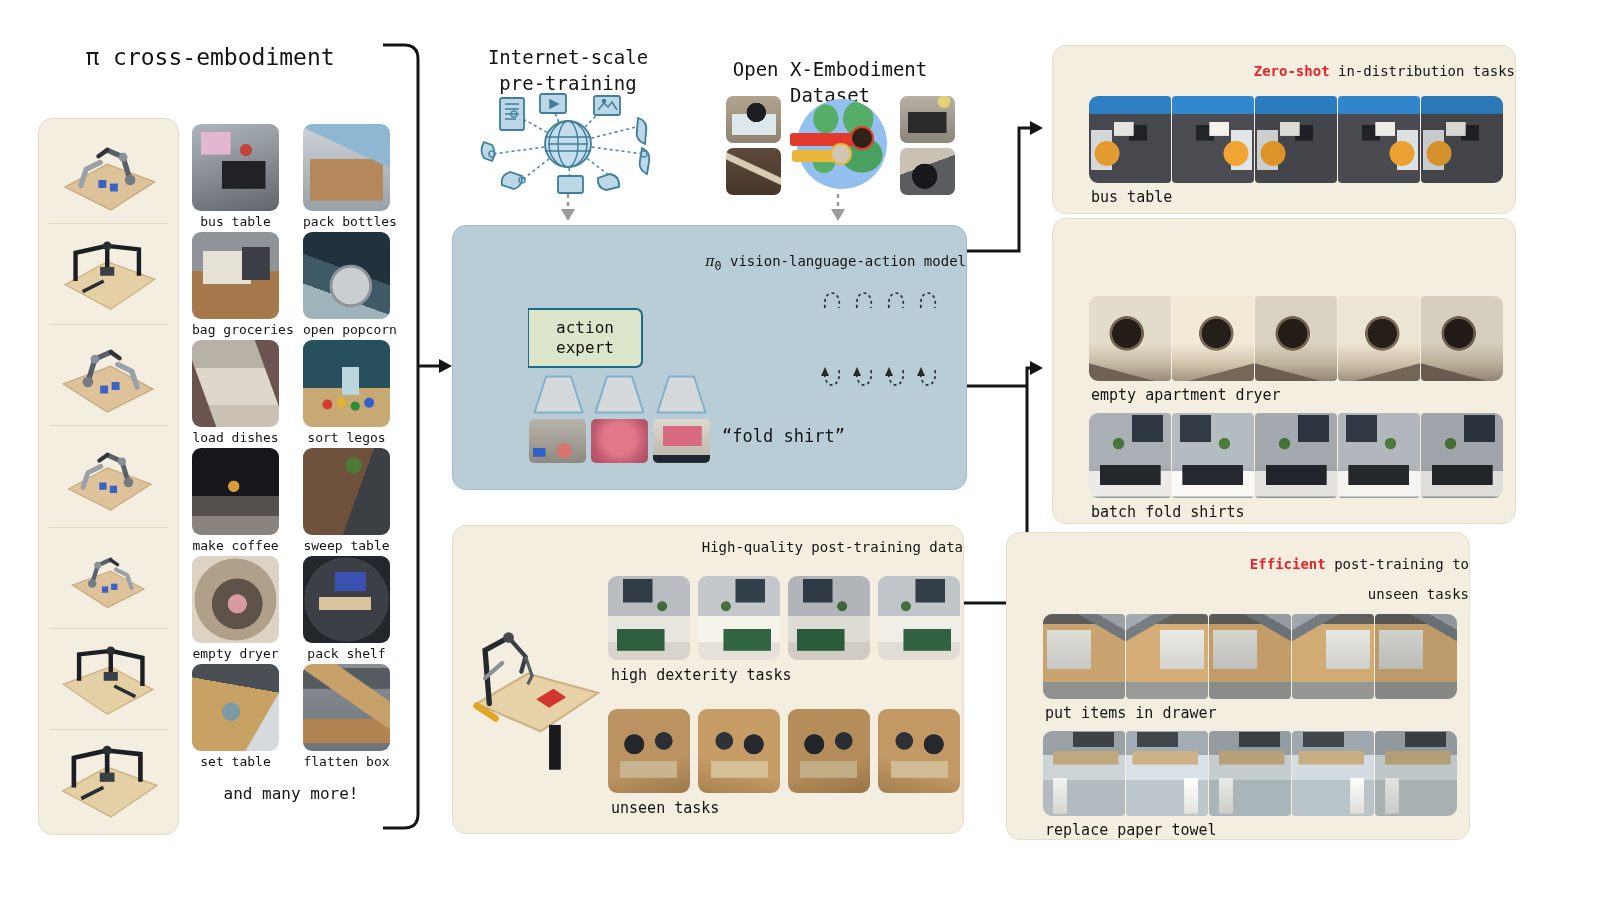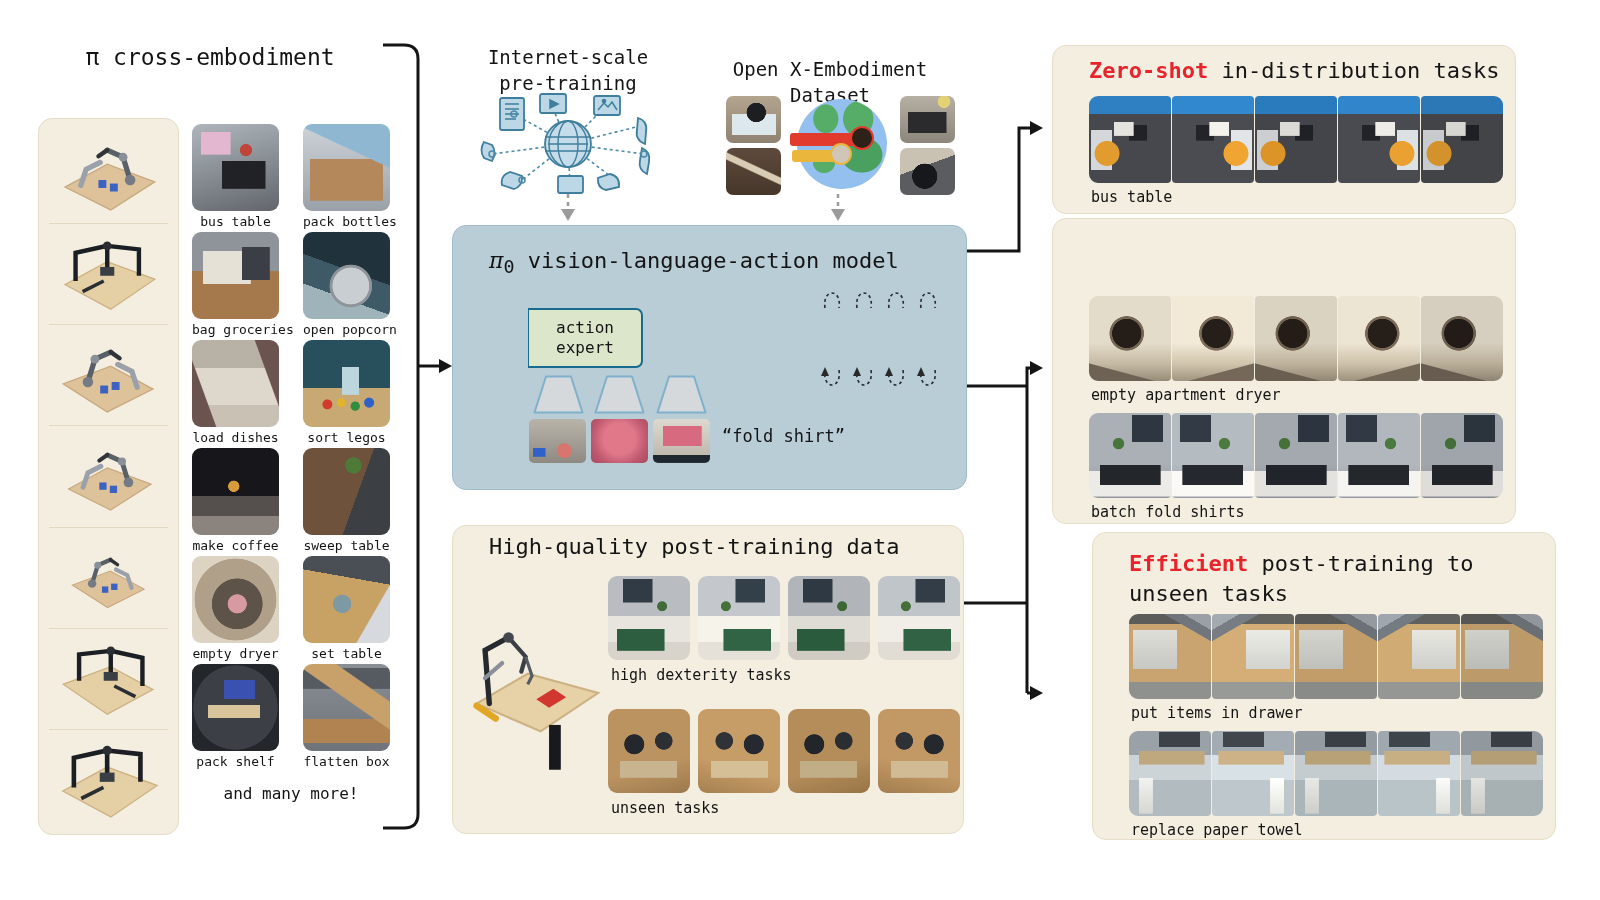--- a/index.html
+++ b/index.html
@@ -4,21 +4,21 @@
 <style>
   html,body{margin:0;padding:0;background:#ffffff;}
   .canvas{position:relative;width:1600px;height:880px;background:#ffffff;overflow:hidden;
           font-family:"DejaVu Sans Mono","Liberation Mono",monospace;color:#141414;}
   .abs{position:absolute;}
   
   .cream{background:#f3eee0;border:1px solid #e5ddc7;border-radius:14px;}
   .model-box{background:#b9cdd7;border:1.5px solid #a0bcc9;border-radius:14px;}
   
   .ttl-main{font-size:23px;line-height:31px;text-align:center;}
-  .ttl-sec{font-size:22px;line-height:30px;text-align:left;margin-left:36px;}
+  .ttl-sec{font-size:14px;line-height:30px;text-align:right;}
   .ttl-sm{font-size:19px;line-height:26px;text-align:center;}
   .cap{font-size:15px;}
   .grid-cap{font-size:13px;text-align:center;white-space:nowrap;margin-top:3px;}
   .red{color:#e8232b;font-weight:bold;}
   .note{font-size:16px;text-align:center;}
   
   .robot-panel{display:flex;flex-direction:column;padding:4px 0;}
   .robot-cell{flex:1;display:flex;align-items:center;justify-content:center;border-bottom:1px solid #e2d9c0;margin:0 10px;}
   .robot-cell:last-child{border-bottom:none;}
   .rob{width:112px;height:88px;}
@@ -261,26 +261,26 @@
       </figure>
     <figure>
         <div class="thumb g8"></div>
         <figcaption class="grid-cap">sweep table</figcaption>
       </figure>
     <figure>
         <div class="thumb g9"></div>
         <figcaption class="grid-cap">empty dryer</figcaption>
       </figure>
     <figure>
+        <div class="thumb g11"></div>
+        <figcaption class="grid-cap">pack shelf</figcaption>
+      </figure>
+    <figure>
         <div class="thumb g10"></div>
         <figcaption class="grid-cap">set table</figcaption>
-      </figure>
-    <figure>
-        <div class="thumb g11"></div>
-        <figcaption class="grid-cap">pack shelf</figcaption>
       </figure>
     <figure>
         <div class="thumb g12"></div>
         <figcaption class="grid-cap">flatten box</figcaption>
       </figure>
   </div>
 
   <div class="abs note" style="left:192px;top:784px;width:198px">and many more!</div>
 
   <div class="abs ttl-sm" style="left:468px;top:44px;width:200px">
@@ -435,21 +435,21 @@
     <div class="abs strip ostrip" style="left:36px;top:194px;width:414px;height:85px">
       <div class="frame sc-fold"></div>
       <div class="frame sc-fold"></div>
       <div class="frame sc-fold"></div>
       <div class="frame sc-fold"></div>
       <div class="frame sc-fold"></div>
     </div>
     <div class="abs cap" style="left:38px;top:284px">batch fold shirts</div>
   </div>
 
-  <div class="abs cream" style="left:1092px;top:532px;width:462px;height:306px">
+  <div class="abs cream" style="left:1006px;top:532px;width:462px;height:306px">
     <div class="abs ttl-sec" style="left:0;top:16px;width:462px">
       <div><span class="red">Efficient</span><span> post-training to</span></div>
       <div>unseen tasks</div>
     </div>
     <div class="abs strip ostrip" style="left:36px;top:81px;width:414px;height:85px">
       <div class="frame sc-drawer"></div>
       <div class="frame sc-drawer"></div>
       <div class="frame sc-drawer"></div>
       <div class="frame sc-drawer"></div>
       <div class="frame sc-drawer"></div>

